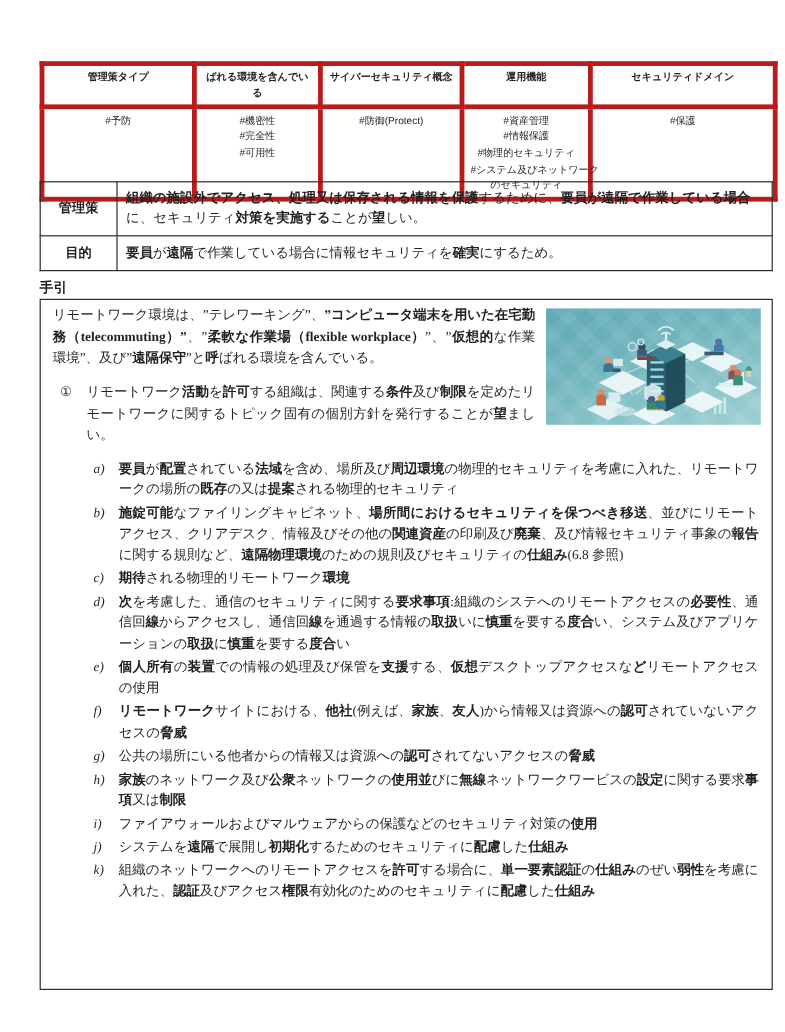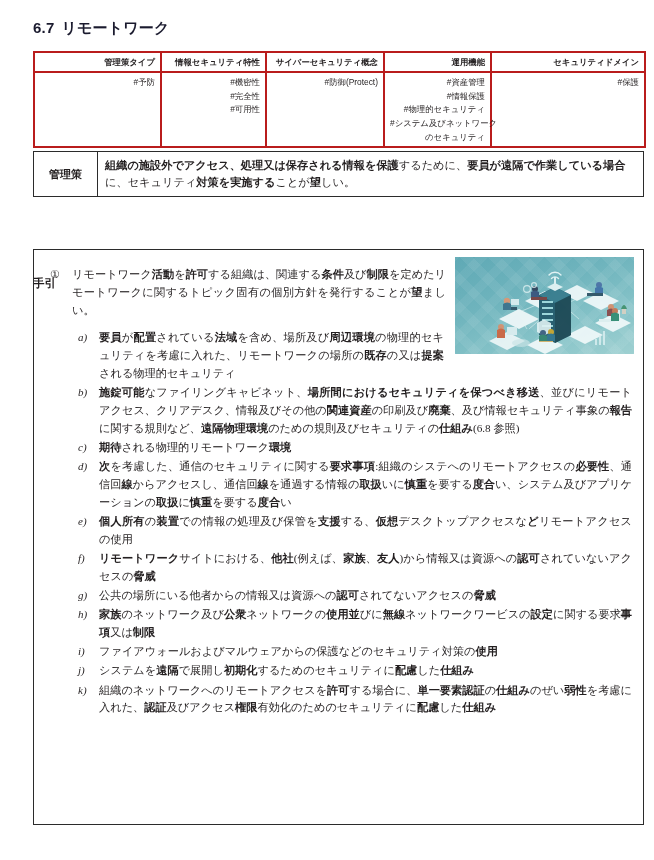--- a/index.html
+++ b/index.html
@@ -34,22 +34,22 @@
     position: absolute;
     left: 33px; top: 51px;
     width: 611px;
     border-collapse: collapse;
     table-layout: fixed;
     font-family: "Liberation Sans", "DejaVu Sans", sans-serif;
     font-size: 8.4px;
     line-height: 1.62;
   }
   .attr-table th, .attr-table td {
-    border: 2px solid #b91c1c;
-    text-align: right;
+    border: 4px solid #b91c1c;
+    text-align: center;
     vertical-align: top;
     padding: 2px 5px 2px 5px;
   }
   .attr-table th {
     font-weight: bold;
     height: 15px;
     padding-top: 2.5px;
   }
   .attr-table td { height: 74px; padding-top: 3px; }
   .attr-table td div { white-space: nowrap; }
@@ -87,21 +87,20 @@
   .row-purpose td { height: 29px; }
   b, .b { font-weight: bold; }
 
   
   .guidance-label {
     position: absolute;
     left: 33px; top: 232px;
     font-family: "Liberation Sans", "DejaVu Sans", sans-serif;
     font-weight: bold;
     font-size: 11.5px;
-    margin-top: 44px;
   }
   .guidance-box {
     position: absolute;
     left: 33px; top: 249px;
     width: 611px; height: 576px;
     border: 1px solid #2b2b2b;
     overflow: hidden;
   }
   .gbody {
     position: relative;
@@ -153,29 +152,26 @@
     font-style: italic;
     font-size: 11px;
   }
   .alpha-item .txt { flex: 1 1 auto; text-align: justify; padding-right: 2px; }
 </style>
 </head>
 <body>
 
 <div class="page">
 
-  <div class="heading">
-    <span class="num">6.7</span><span>リモートワーク</span>
-  </div>
 
   <table class="attr-table">
     <thead>
       <tr>
         <th class="c1">管理策タイプ</th>
-        <th class="c2">情報セキュリティ特性</th>
+        <th class="c2">ばれる環境を含んでいる</th>
         <th class="c3">サイバーセキュリティ概念</th>
         <th class="c4">運用機能</th>
         <th class="c5">セキュリティドメイン</th>
       </tr>
     </thead>
     <tbody>
       <tr>
         <td>
           <div>#予防</div>
         </td>
@@ -199,20 +195,24 @@
         </td>
       </tr>
     </tbody>
   </table>
 
   <table class="cp-table">
     <tbody>
       <tr class="row-control">
         <td class="cp-label">管理策</td>
         <td class="cp-body"><b>組織の施設外でアクセス、処理又は保存される情報を保護</b><span>するために、</span><b>要員が遠隔で作業している場合</b><span>に、セキュリティ</span><b>対策を実施する</b><span>ことが</span><b>望</b><span>しい。</span></td>
+      </tr>
+      <tr class="row-purpose">
+        <td class="cp-label">目的</td>
+        <td class="cp-body"><b>要員</b><span>が</span><b>遠隔</b><span>で作業している場合に情報セキュリティを</span><b>確実</b><span>にするため。</span></td>
       </tr>
     </tbody>
   </table>
 
   <div class="guidance-label">手引</div>
 
   <div class="guidance-box">
     <div class="gbody">
 
       <div class="illus">
@@ -308,20 +308,21 @@
             <g fill="#e4f4f5" opacity=".8">
               <rect x="140" y="82" width="2" height="6"></rect>
                 <rect x="144" y="78" width="2" height="10"></rect>
               <rect x="148" y="74" width="2" height="14"></rect>
             </g>
           </g>
         </svg>
       </div>
 
       <div class="intro">
+        <p><span>リモートワーク環境は、”テレワーキング”、</span><b>”コンピュータ端末を用いた在宅勤務（telecommuting）”</b><span>、”</span><b>柔軟な作業場（flexible workplace）</b><span>”、”</span><b>仮想的</b><span>な作業環境”、及び”</span><b>遠隔保守</b><span>”と</span><b>呼</b><span>ばれる環境を含んでいる。</span></p>
       </div>
 
 
       <div class="num-item">
         <div class="marker">①</div>
         <div class="txt"><span>リモートワーク</span><b>活動</b><span>を</span><b>許可</b><span>する組織は、関連する</span><b>条件</b><span>及び</span><b>制限</b><span>を定めたリモートワークに関するトピック固有の</span><span>個別方針</span><span>を発行することが</span><b>望</b><span>ましい。</span></div>
       </div>
 
 
       <div class="alpha-list" id="alpha-list">

